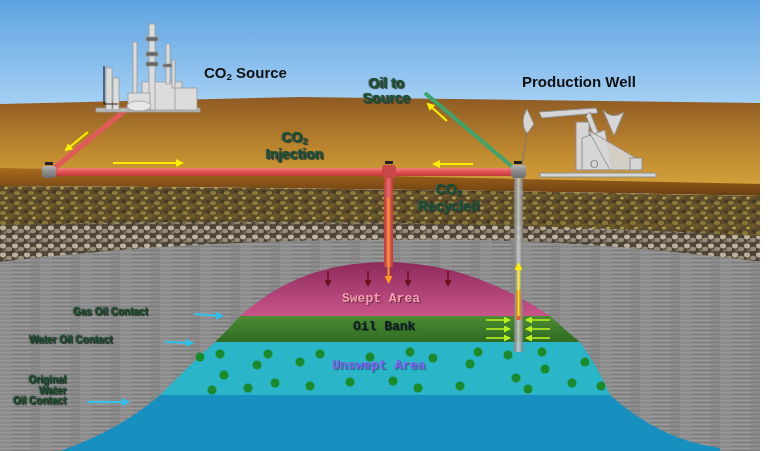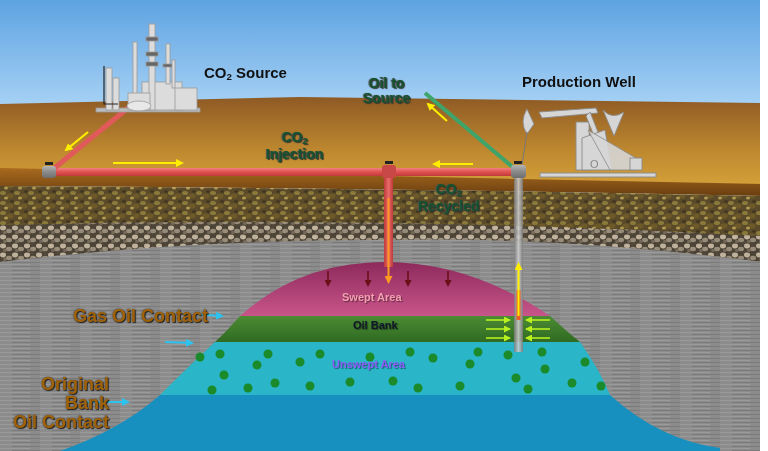--- a/index.html
+++ b/index.html
@@ -2,22 +2,22 @@
 <html><head>
   <meta charset="utf-8">
   <style>
     html, body { margin: 0; padding: 0; background: #ffffff; }
     body { width: 768px; height: 451px; overflow: hidden; position: relative; font-family: "Liberation Sans", sans-serif; }
     #stage { position: absolute; left: 0; top: 0; width: 763px; height: 451px; overflow: hidden; }
     svg { display: block; }
     .lbl { position: absolute; font-family: "Liberation Sans", sans-serif; font-weight: bold; white-space: nowrap; line-height: 1.05; }
     .dark { color: #111; font-size: 15px; }
     .light { color: #14532d; font-size: 14px; text-shadow: 1px 1px 1px #333, -1px 0 1px #555; text-align: center; }
-    .side { color: #a16207; font-size: 18px; text-shadow: 1px 1px 1px #222, 0 0 2px #333; }
-    .zone { font-size: 11px; text-shadow: 1px 1px 1px rgba(0,0,0,0.45); }
+    .side { color: #14532d; font-size: 10px; text-shadow: 1px 1px 1px #222, 0 0 2px #333; }
+    .zone { font-size: 13px; text-shadow: 1px 1px 1px rgba(0,0,0,0.45); font-family: Liberation Mono, monospace; }
     sub { font-size: 0.65em; vertical-align: -0.25em; }
   </style>
 </head>
 <body>
 
 <div id="stage">
   <svg width="763" height="451" viewBox="0 0 763 451" xmlns="http://www.w3.org/2000/svg">
     <defs>
       <linearGradient id="sky" x1="0" y1="0" x2="0" y2="1">
         <stop offset="0" stop-color="#5ea3e2"></stop>
@@ -254,18 +254,19 @@
   <div class="lbl light" style="left:418px; top:182px;">
     <div><span>CO</span><sub>2</sub></div>
     <div>Recycled</div>
   </div>
 
   <div class="lbl zone" style="left:342px; top:292px; color:#f4a0b0;">Swept Area</div>
   <div class="lbl zone" style="left:353px; top:320px; color:#0f172a;">Oil Bank</div>
   <div class="lbl zone" style="left:332px; top:359px; color:#8b5cf6;">Unswept Area</div>
 
   <div class="lbl side" style="left:73px; top:307px;">Gas Oil Contact</div>
+  <div class="lbl side" style="left:29px; top:335px;">Water Oil Contact</div>
   <div class="lbl side" style="left:13px; top:375px; text-align:right;">
     <div>Original</div>
-    <div>Bank</div>
+    <div>Water</div>
     <div>Oil Contact</div>
   </div>
 </div>
 
 </body></html>

